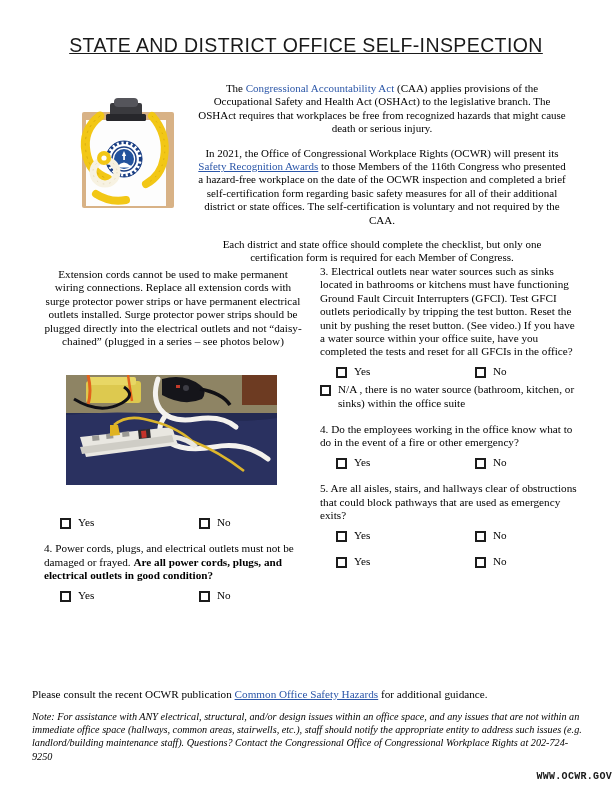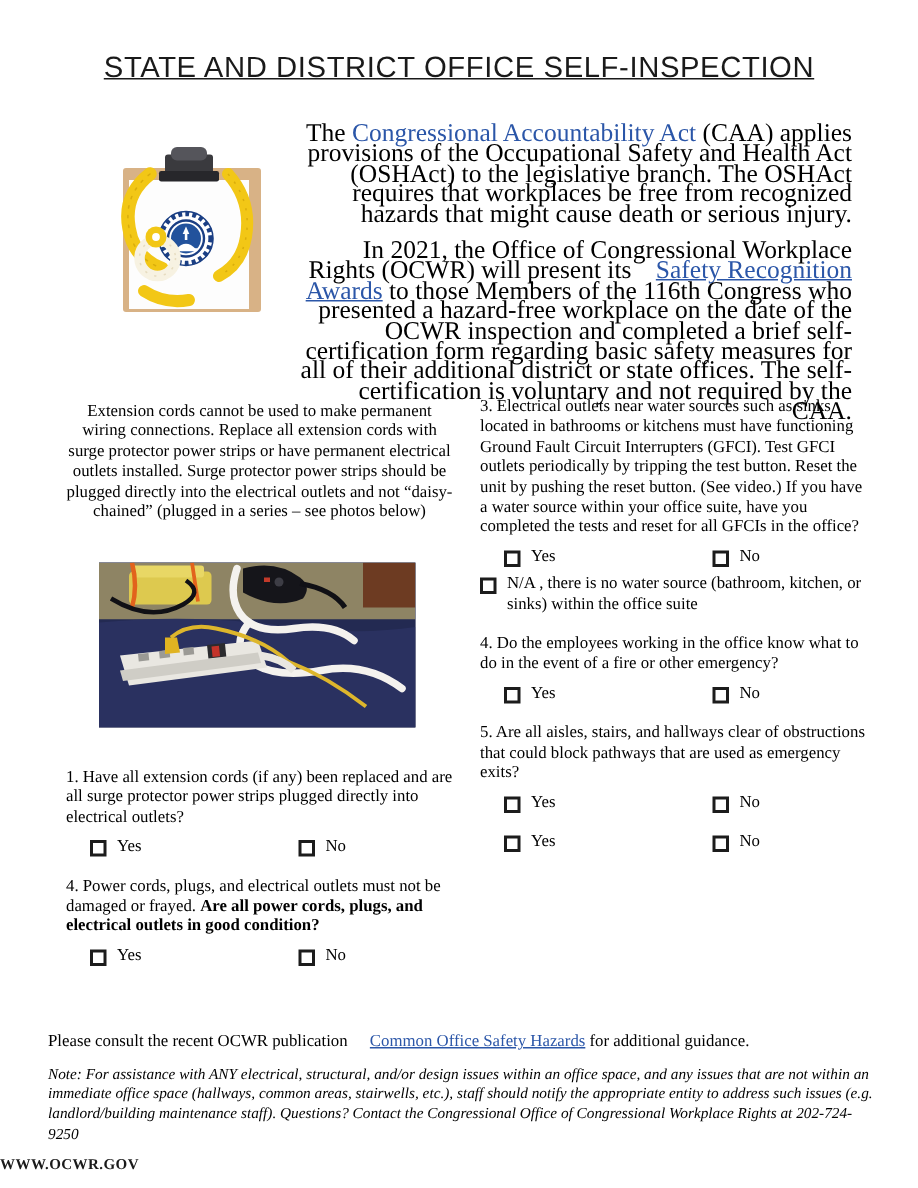--- a/index.html
+++ b/index.html
@@ -31,34 +31,33 @@
   }
 
   
   .intro-wrap {
     position: absolute;
     left: 196px;
     top: 82px;
     width: 372px;
   }
   .intro-p {
-    font-size: 17px;
+    font-size: 11px;
     line-height: 13.4px;
-    text-align: right;
+    text-align: center;
     margin: 0 0 11px 0;
   }
   .intro-p:last-child { margin-bottom: 0; }
 
   a.doclink {
     color: #2b56a8;
     text-decoration: none;
   }
   a.doclink.ul {
     text-decoration: underline;
-    margin-left: 12px;
   }
 
   
   .clipboard-art {
     position: absolute;
     left: 62px;
     top: 86px;
     width: 128px;
     height: 126px;
   }
@@ -149,22 +148,22 @@
     width: 550px;
     font-size: 10.2px;
     line-height: 13.2px;
     font-style: italic;
   }
   .site-url {
     position: absolute;
     left: 0;
     top: 771px;
     width: 612px;
-    text-align: left;
-    font-family: Liberation Serif, serif;
+    text-align: right;
+    font-family: Liberation Mono, monospace;
     font-size: 10px;
     font-weight: bold;
     letter-spacing: 0.3px;
     color: #1a1a1a;
   }
 </style>
 </head>
 <body>
 
 <div class="doc-title">STATE AND DISTRICT OFFICE SELF-INSPECTION</div>
@@ -198,20 +197,21 @@
     <circle cx="42" cy="72" r="2.6" fill="#ffffff"></circle>
     <path d="M34 108 q14 9 30 6" fill="none" stroke="#f2c716" stroke-width="8" stroke-linecap="round"></path>
   </svg>
 </div>
 
 <div class="intro-wrap">
   <p class="intro-p"><span>The </span><a class="doclink" href="#">Congressional Accountability Act</a><span> (CAA) applies provisions of the Occupational Safety and Health Act (OSHAct) to the legislative branch. The OSHAct requires that workplaces be free from recognized hazards that might cause death or serious injury.</span></p>
 
   <p class="intro-p"><span>In 2021, the Office of Congressional Workplace Rights (OCWR) will present its </span><a class="doclink ul" href="#">Safety Recognition Awards</a><span> to those Members of the 116th Congress who presented a hazard-free workplace on the date of the OCWR inspection and completed a brief self-certification form regarding basic safety measures for all of their additional district or state offices. The self-certification is voluntary and not required by the CAA.</span></p>
 
+  <p class="intro-p">Each district and state office should complete the checklist, but only one certification form is required for each Member of Congress.</p>
 </div>
 
 <div class="col col-left">
   <p class="para">Extension cords cannot be used to make permanent wiring connections. Replace all extension cords with surge protector power strips or have permanent electrical outlets installed. Surge protector power strips should be plugged directly into the electrical outlets and not “daisy-chained” (plugged in a series – see photos below)</p>
 </div>
 
 <div class="photo">
   <svg width="211" height="110" viewBox="0 0 211 110" xmlns="http://www.w3.org/2000/svg">
 
     <rect x="0" y="0" width="211" height="110" fill="#232a52"></rect>
@@ -248,21 +248,20 @@
     <path d="M44 50 l8 0 l2 10 l-10 1 z" fill="#e0b321"></path>
     <path d="M48 50 q12 -10 30 -6 q30 6 48 22" fill="none" stroke="#ddb62c" stroke-width="2.6"></path>
     <path d="M126 66 q26 10 52 30" fill="none" stroke="#ddb62c" stroke-width="2.6"></path>
 
     <path d="M108 62 q14 2 22 10" fill="none" stroke="#e9e7e1" stroke-width="5"></path>
   </svg>
 </div>
 
 <div class="col" style="left:44px; top:512px; width:258px;">
   <div class="q-block first">
-    <p class="q-text">1. Have all extension cords (if any) been replaced and are all surge protector power strips plugged directly into electrical outlets?</p>
     <div class="cb-row">
       <div class="cb-opt yes">
         <span class="checkbox"></span>
         <span class="cb-label">Yes</span>
       </div>
       <div class="cb-opt">
         <span class="checkbox"></span>
         <span class="cb-label">No</span>
       </div>
     </div>

